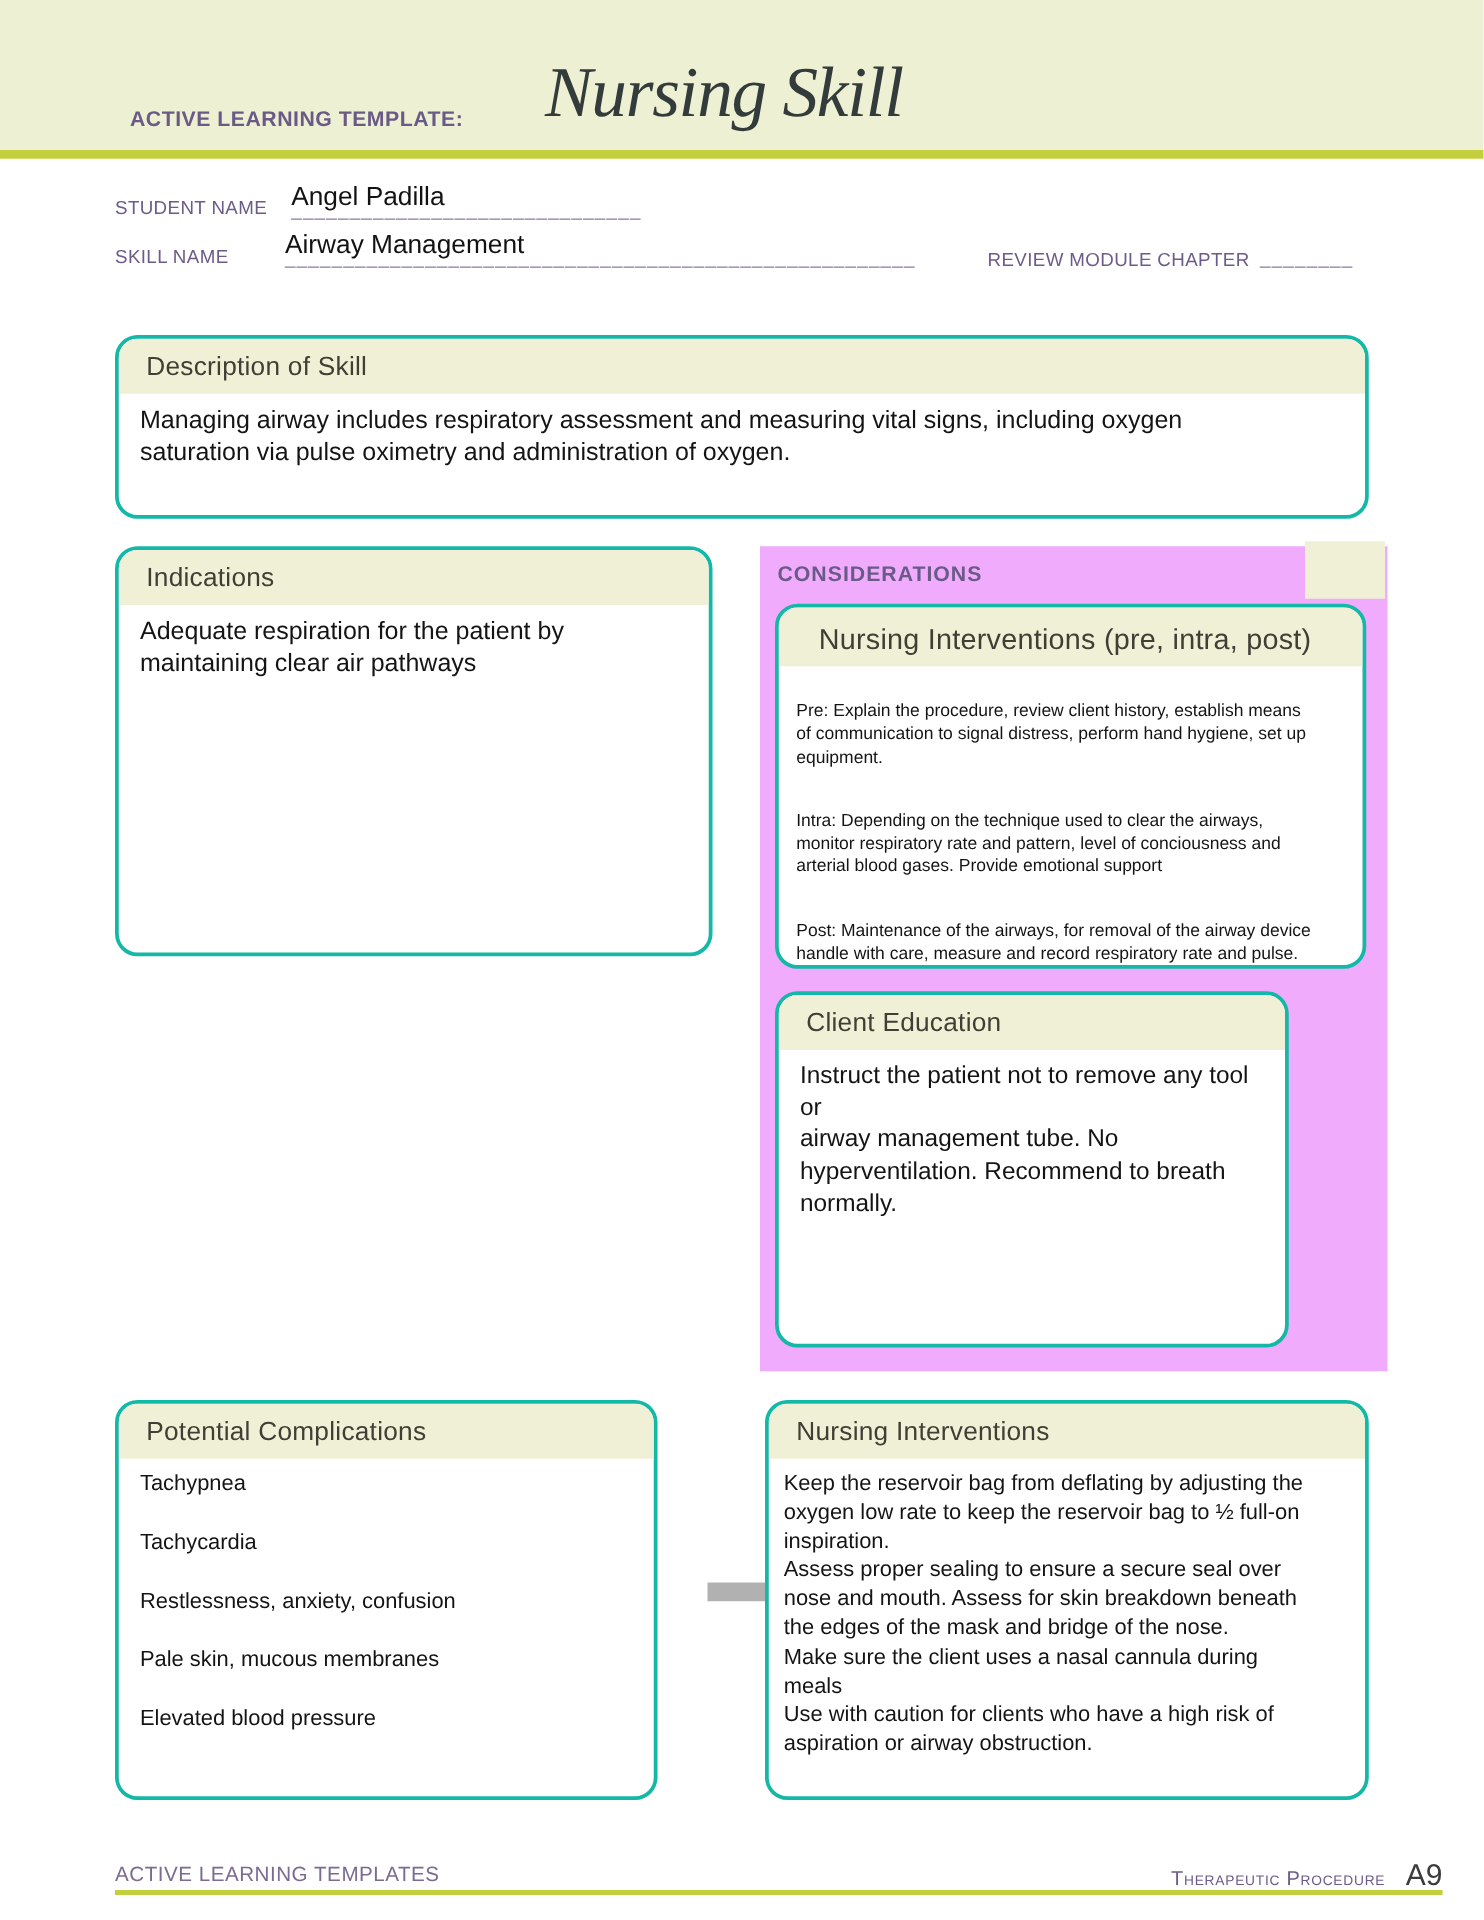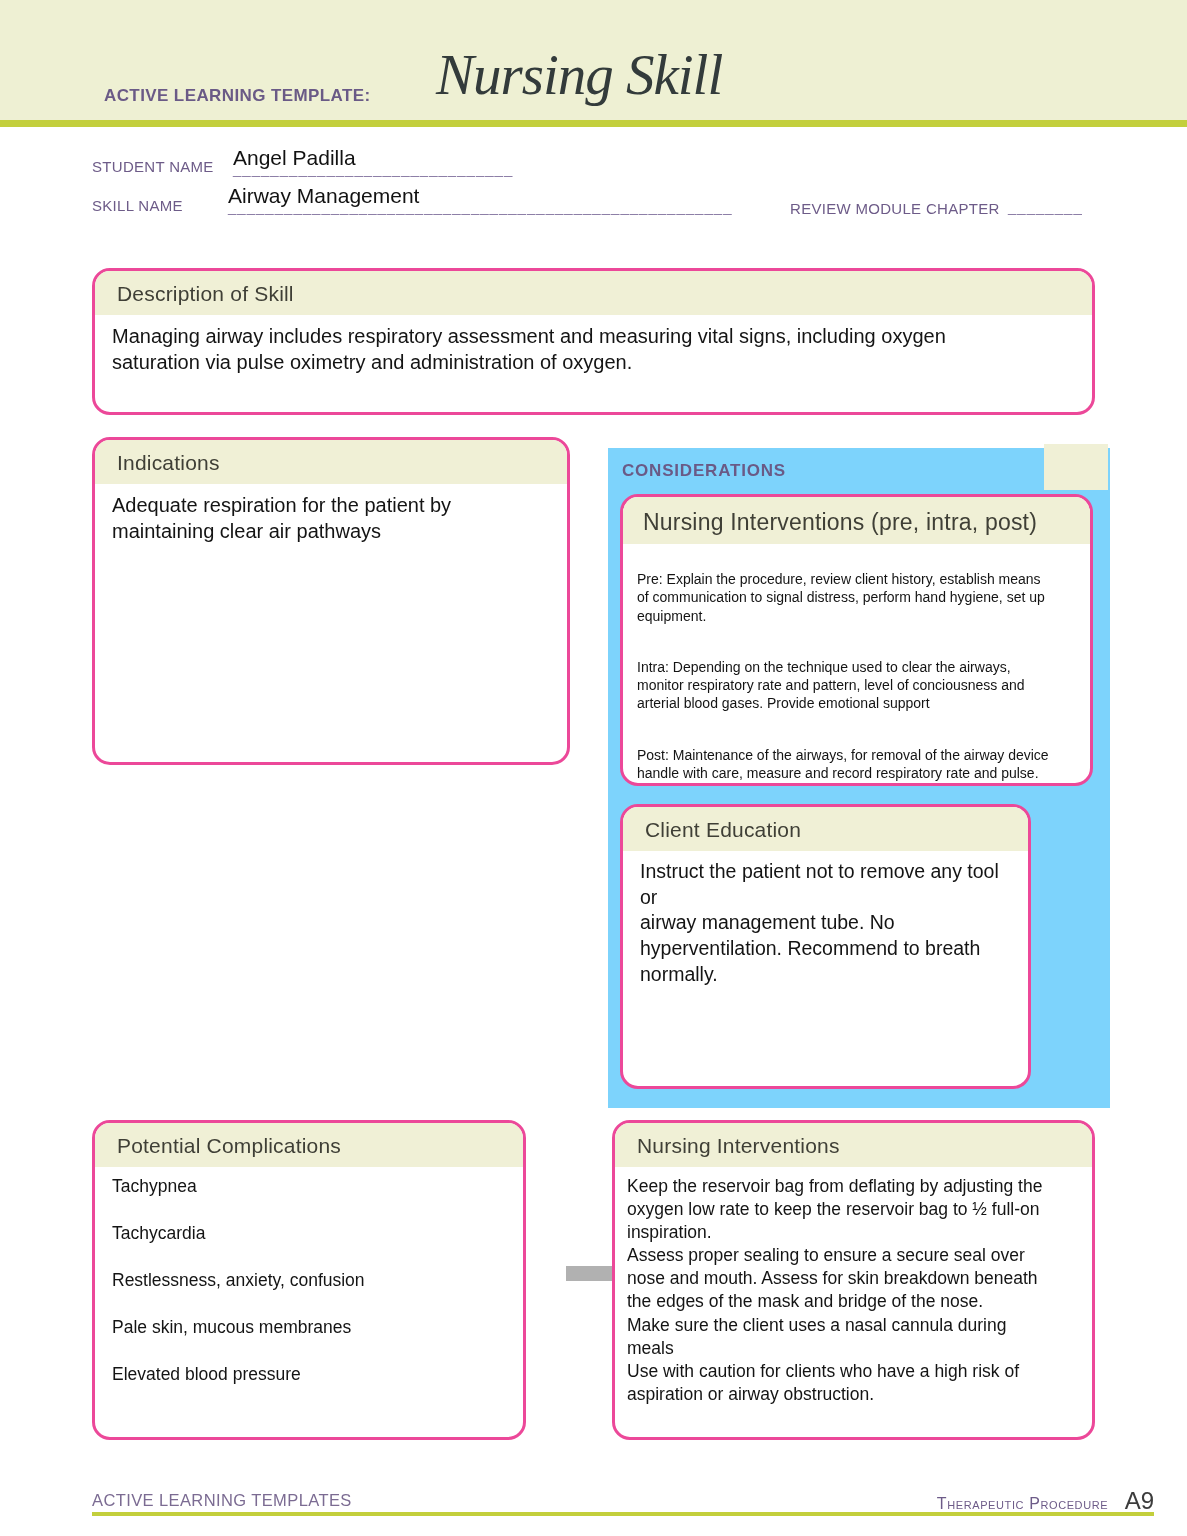--- a/index.html
+++ b/index.html
@@ -38,21 +38,21 @@
 
   
   .lbl { position: absolute; color: #6d5b88; font-size: 15px; letter-spacing: 0.3px; }
   .fill { position: absolute; color: #121212; font-size: 21px; }
   .uline { position: absolute; color: #8678a2; font-size: 15px; letter-spacing: 1px; white-space: nowrap; }
 
   
   .box {
     position: absolute;
     background: #ffffff;
-    border: 3px solid #ec4899;
+    border: 3px solid #14b8a6;
     border-radius: 18px;
     overflow: hidden;
     box-sizing: border-box;
   }
   .box-head {
     background: #f0f0d6;
     padding: 11px 22px 9px 22px;
     font-size: 21px;
     color: #3f3f36;
     letter-spacing: 0.2px;
@@ -71,35 +71,34 @@
   #indications-card { left: 92px; top: 437px; width: 478px; height: 328px; }
   #outcomes-card    { left: 92px; top: 787px; width: 478px; height: 291px; }
   #complications-card { left: 92px; top: 1120px; width: 434px; height: 320px; }
   #complications-card .box-body { font-size: 17.5px; white-space: normal; }
   .complication-item { margin-bottom: 24px; }
 
   
   #considerations-panel {
     position: absolute; left: 608px; top: 437px;
     width: 502px; height: 660px;
-    background: #7dd3fc;
-    margin-top: 11px;
+    background: #f0abfc;
   }
   .considerations-heading {
     position: absolute; left: 14px; top: 13px;
     font-size: 17px; font-weight: bold;
     color: #6a5a86; letter-spacing: 0.8px;
   }
   .corner-accent {
     position: absolute; right: 2px; top: -4px;
     width: 64px; height: 46px;
     background: #f0f0d6;
   }
   #pip-card { left: 12px; top: 46px; width: 473px; height: 292px; position: absolute; }
-  #pip-card .box-head { font-size: 23px; padding: 12px 20px 8px 20px; }
+  #pip-card .box-head { font-size: 23px; padding: 12px 20px 8px 32px; }
   #pip-card .box-body { font-size: 14px; line-height: 1.3; padding: 8px 14px; }
   #pip-card p { margin: 0 0 15px 0; white-space: pre-line; }
 
   #client-education-card { left: 12px; top: 356px; width: 411px; height: 285px; position: absolute; }
   #client-education-card .box-body { font-size: 19.5px; }
 
   
   #interventions-card { left: 612px; top: 1120px; width: 483px; height: 320px; }
   #interventions-card .box-body { font-size: 17.5px; padding: 8px 12px; }
 

